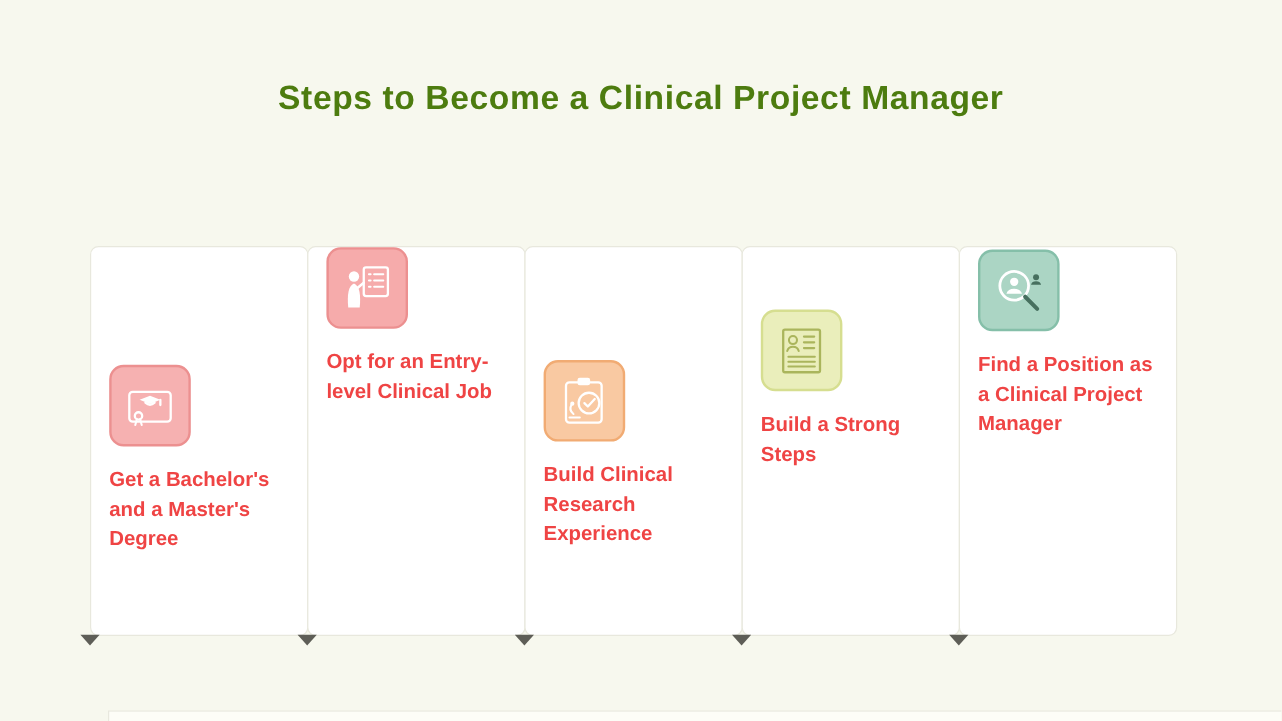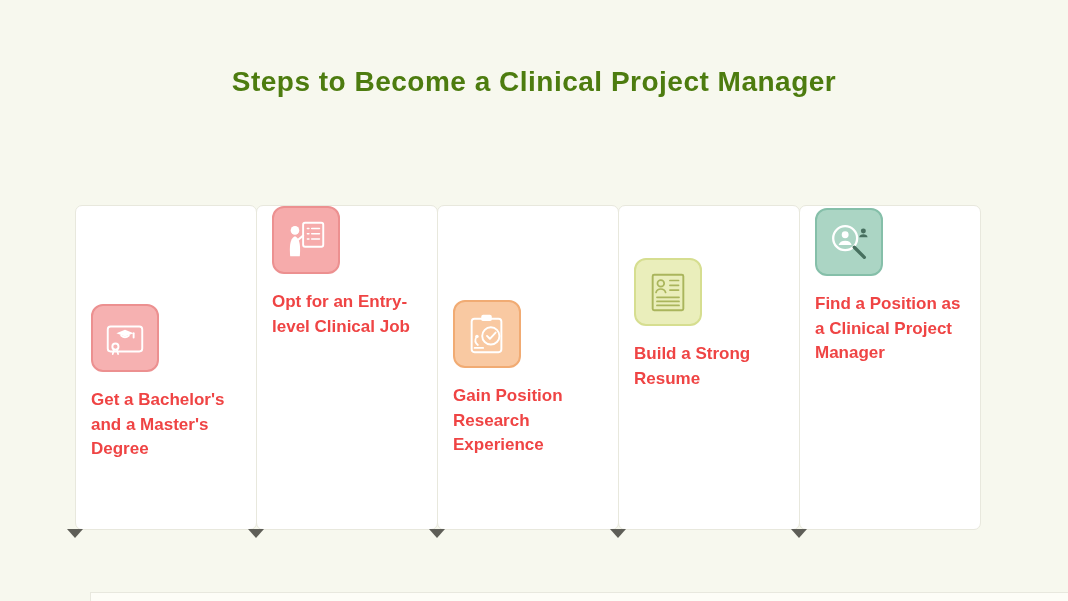--- a/index.html
+++ b/index.html
@@ -130,35 +130,35 @@
         <svg width="46" height="46" viewBox="0 0 48 48" fill="none" stroke="currentColor" stroke-width="2" stroke-linecap="round" stroke-linejoin="round">
           <rect x="8" y="8" width="31" height="35" rx="3"></rect>
           <rect x="18" y="4" width="11" height="6.5" rx="2" fill="currentColor" stroke="none"></rect>
           <circle cx="28" cy="26" r="9"></circle>
           <path d="M24,26 l3,3 l6,-6.5"></path>
           <path d="M13,27 q-3,5 1.5,8.5" stroke-width="1.8"></path>
           <circle cx="13.5" cy="26.5" r="1.8" fill="currentColor" stroke="none"></circle>
           <path d="M11,38.5 h9" stroke-width="1.8"></path>
         </svg>
       </div>
-      <p class="label">Gain Position Research Experience</p>
+      <p class="label">Build Clinical Research Experience</p>
       <div class="marker"></div>
     </div>
 
     <div class="column col-3" style="--icon-fill: #eaeebb; --icon-border: #d6de90; --icon-stroke: #aab55c;">
       <div class="icon-box">
         <svg width="46" height="46" viewBox="0 0 48 48" fill="none" stroke="currentColor" stroke-width="2" stroke-linecap="round" stroke-linejoin="round">
           <rect x="8" y="6" width="32" height="37" rx="1.5"></rect>
           <circle cx="16.5" cy="15" r="3.5" stroke-width="1.8"></circle>
           <path d="M11.5,24.5 a5.2,5 0 0 1 10,0" stroke-width="1.8"></path>
           <path d="M26,12 h9 M26,17 h9 M26,22 h9" stroke-width="1.8"></path>
           <path d="M12.5,29.5 h23 M12.5,33.8 h23 M12.5,38 h23" stroke-width="1.8"></path>
         </svg>
       </div>
-      <p class="label">Build a Strong Resume</p>
+      <p class="label">Build a Strong Steps</p>
       <div class="marker"></div>
     </div>
 
     <div class="column col-4" style="--icon-fill: #abd5c4; --icon-border: #85bfa9; --icon-stroke: #ffffff;">
       <div class="icon-box">
         <svg width="46" height="46" viewBox="0 0 48 48" fill="none" stroke="currentColor" stroke-width="2.4" stroke-linecap="round" stroke-linejoin="round">
           <circle cx="20" cy="20" r="12.5"></circle>
           <path d="M29.5,29.5 L40,40" stroke="#47705f" stroke-width="3.5"></path>
           <circle cx="20" cy="16.5" r="3.6" fill="currentColor" stroke="none"></circle>
           <path d="M13.2,27 a7,5.8 0 0 1 13.6,0 Z" fill="currentColor" stroke="none"></path>

